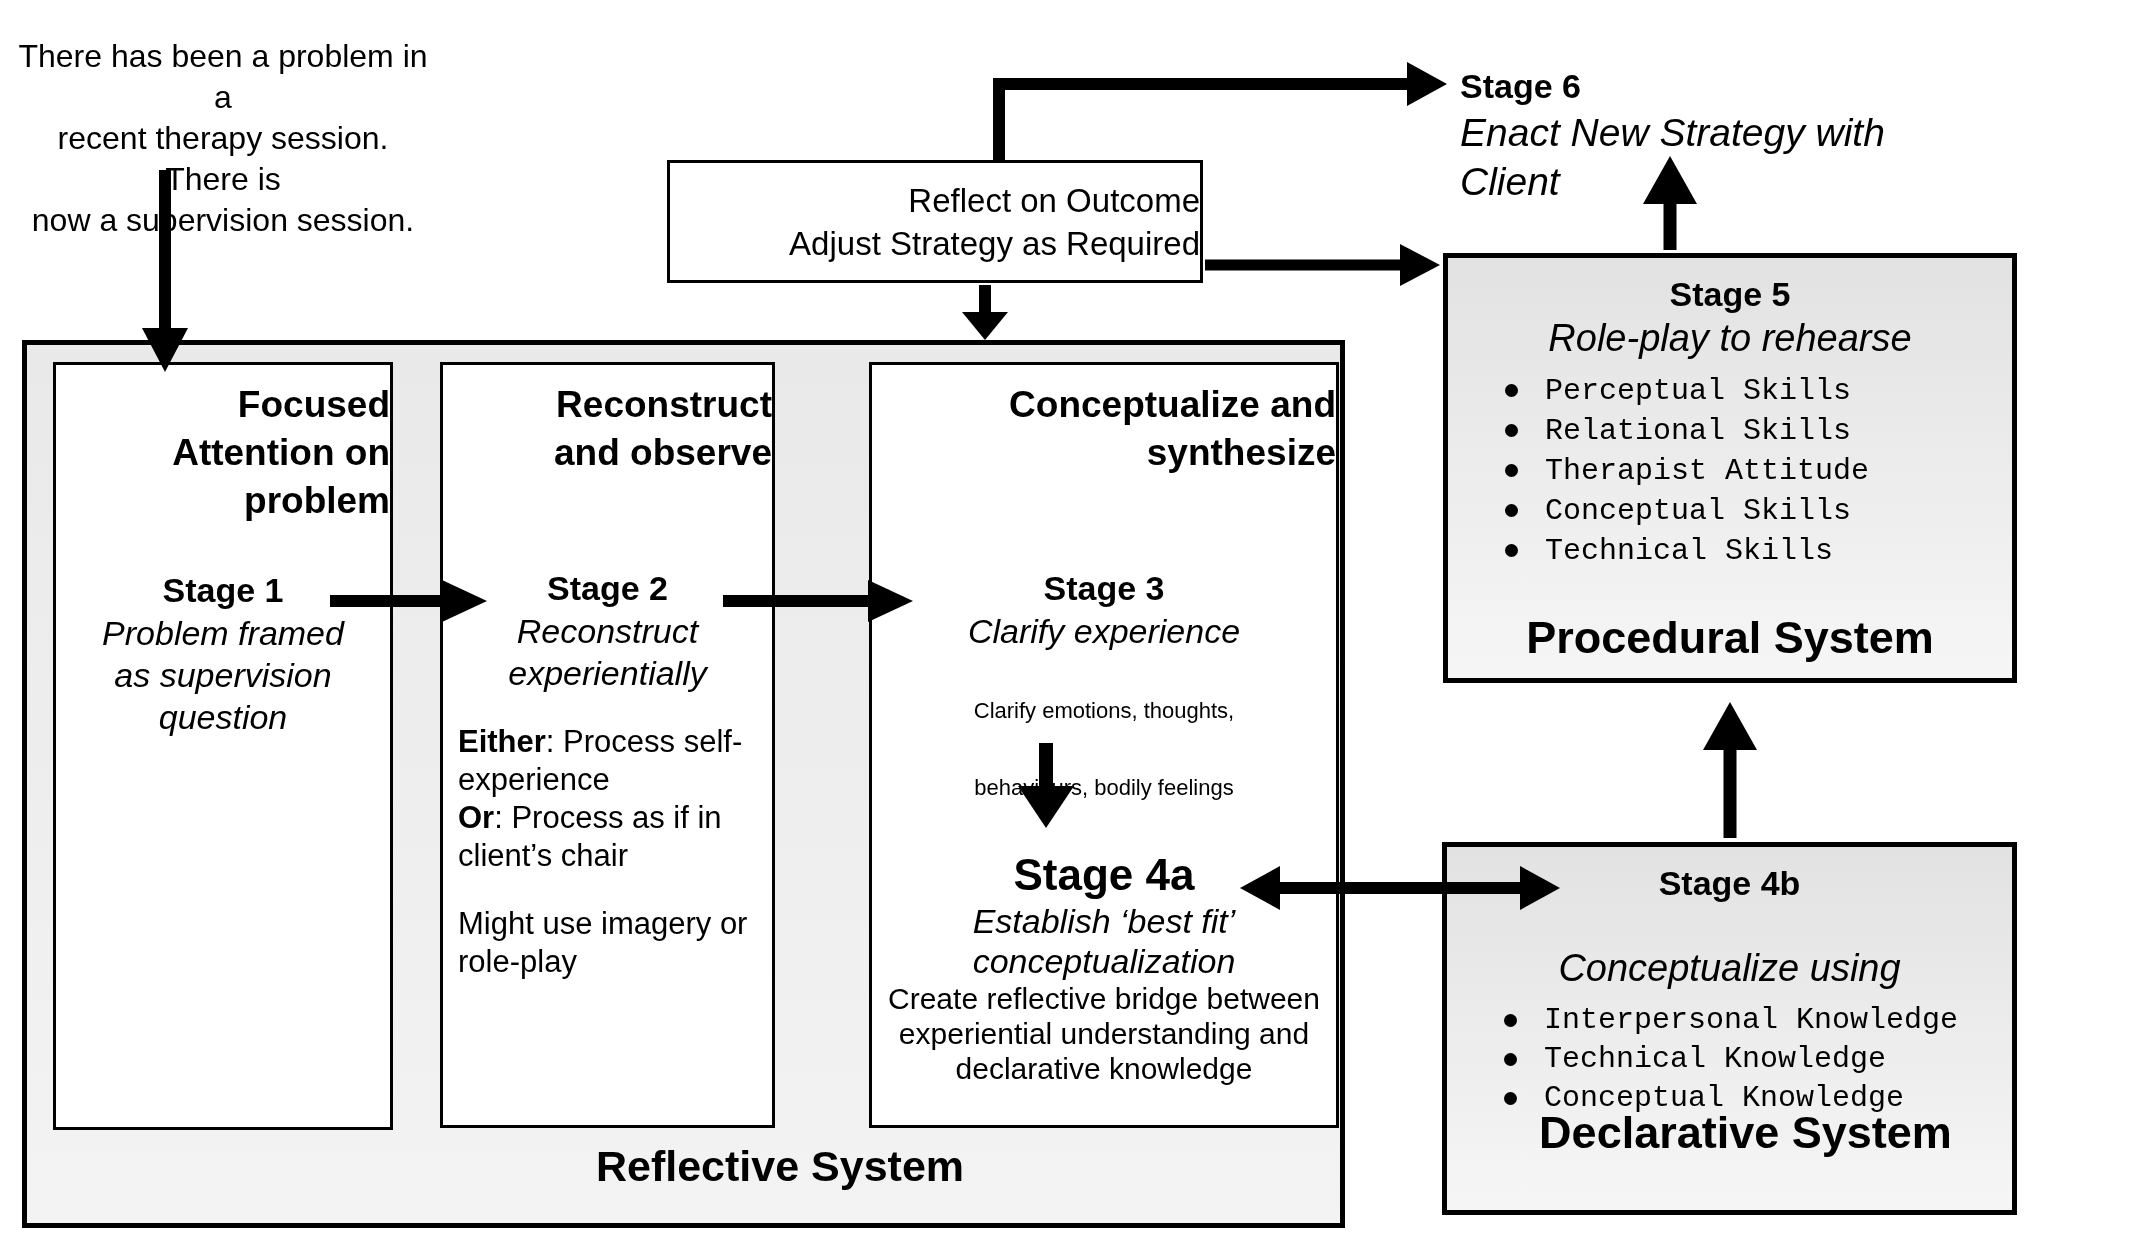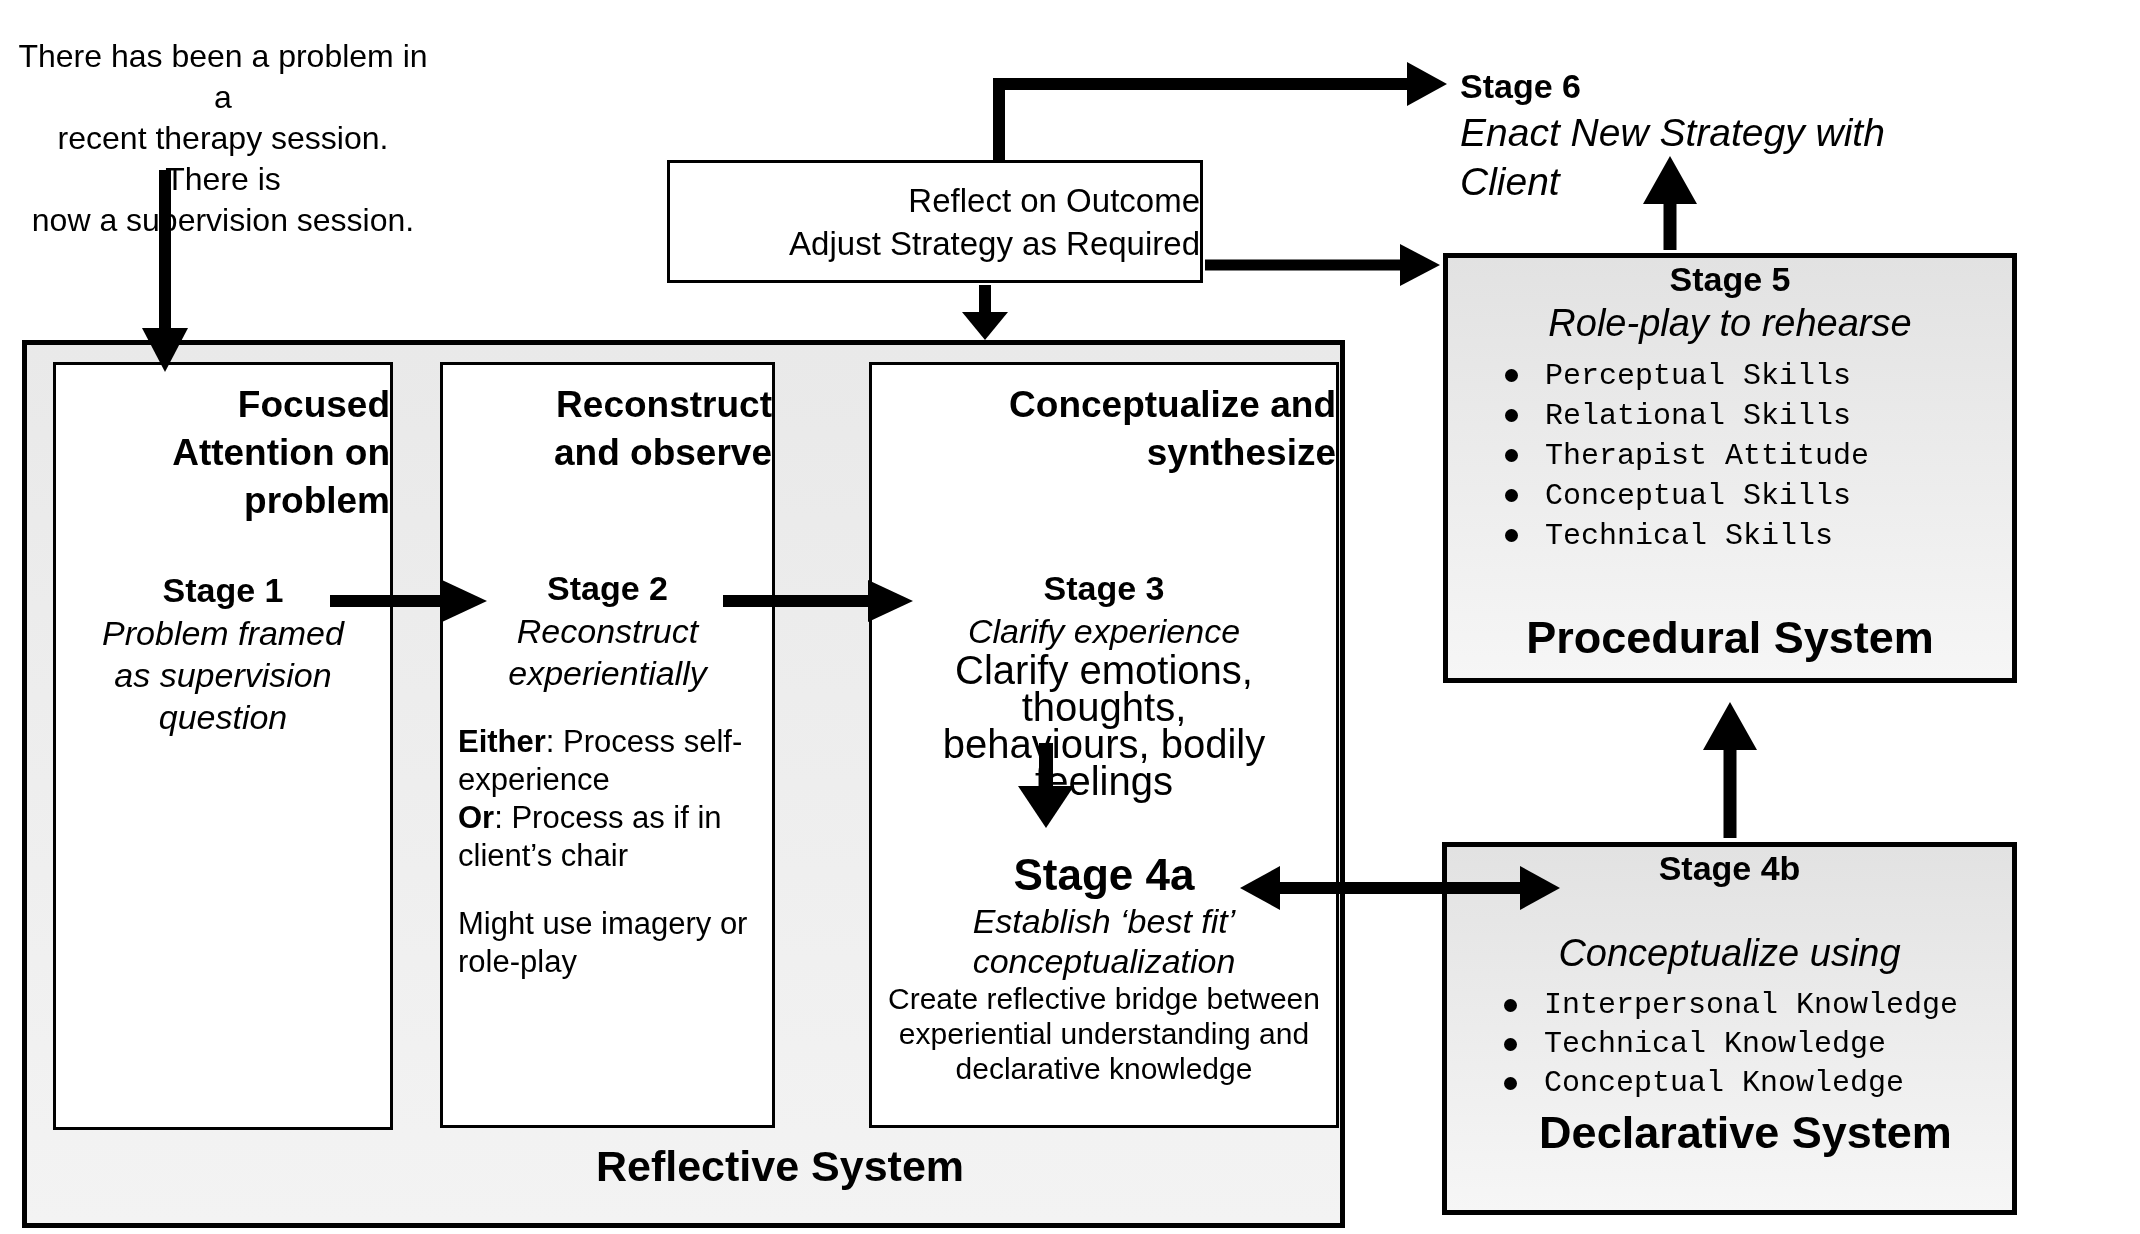--- a/index.html
+++ b/index.html
@@ -38,33 +38,33 @@
 
   
   .col{background:var(--box-fill);border:3px solid var(--line);}
   .col1{left:53px;top:362px;width:340px;height:768px;}
   .col2{left:440px;top:362px;width:335px;height:766px;}
   .col3{left:869px;top:362px;width:470px;height:766px;}
   .col-heading{margin-top:16px;font-size:37px;line-height:48px;font-weight:bold;text-align:right;}
   .stageblock{position:absolute;left:0;right:0;text-align:center;}
   .stage-title{font-size:34px;line-height:43px;font-weight:bold;}
   .stage-desc{font-size:34px;line-height:42px;font-style:italic;}
-  .stage-detail{font-size:40px;line-height:37px;}
+  .stage-detail{font-size:22px;line-height:37px;margin-top:40px;}
   .para{position:absolute;left:15px;right:8px;text-align:left;font-size:31px;line-height:38px;}
 
   .s4a-title{font-size:44px;line-height:52px;font-weight:bold;}
   .s4a-desc{font-size:34px;line-height:40px;font-style:italic;}
   .s4a-detail{font-size:30px;line-height:35px;}
 
   
   .panel{border:5px solid var(--line);
     background:linear-gradient(to bottom,var(--panel-top),var(--panel-bottom));text-align:center;}
   .stage5{left:1443px;top:253px;width:574px;height:430px;}
   .stage4b{left:1442px;top:842px;width:575px;height:373px;}
-  .panel .ptitle{font-size:34px;line-height:42px;font-weight:bold;}
+  .panel .ptitle{margin-top:15px;font-size:34px;line-height:42px;font-weight:bold;}
   .panel .pdesc{font-size:38px;line-height:46px;font-style:italic;}
   .bullets{list-style:none;margin:10px 0 0 55px;padding:0;}
   .bullets li{position:relative;padding-left:42px;font-size:30px;line-height:40px;text-align:left;font-family:Liberation Mono, monospace;}
   .bullets li::before{content:"";position:absolute;left:2px;top:13px;width:13px;height:13px;
     border-radius:50%;background:var(--line);}
   .bullets.k li{line-height:39px;}
   .sys-label{position:absolute;left:0;right:0;font-size:45px;font-weight:bold;text-align:center;}
   .stage5 .sys-label{top:354px;}
   .stage4b .sys-label{top:260px;padding-left:32px;}
   .gap4b{height:41px;}

